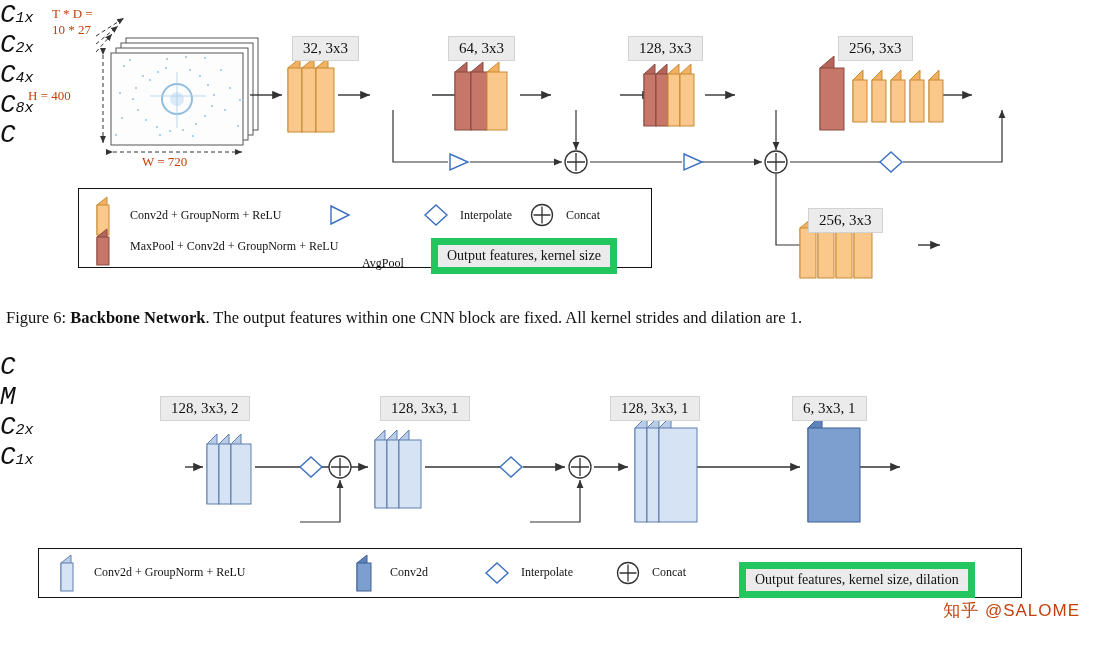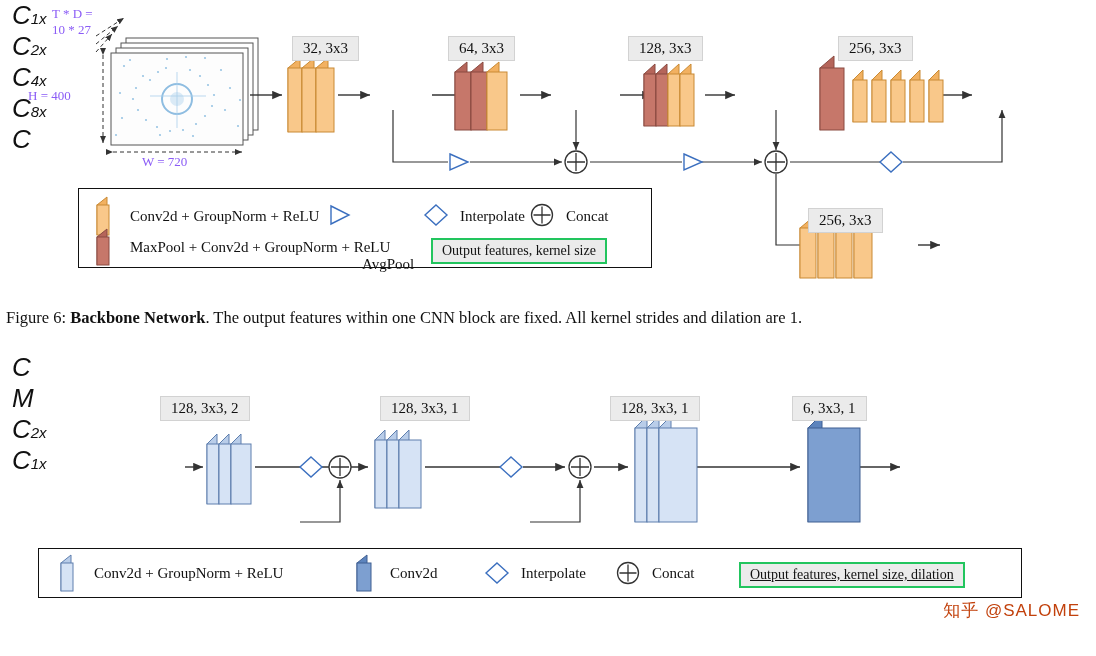--- a/index.html
+++ b/index.html
@@ -1,27 +1,27 @@
 <!DOCTYPE html>
 <html><head>
 <meta charset="utf-8">
 <style>
   html,body{margin:0;padding:0;background:#ffffff;}
   body{width:1096px;height:656px;position:relative;font-family:"Liberation Serif",serif;color:#111;overflow:hidden;}
   .fig{position:absolute;}
-  .lbl{position:absolute;font-family:"Liberation Serif",serif;font-size:15px;color:#8b5cf6;white-space:nowrap;}
+  .lbl{position:absolute;font-family:"Liberation Serif",serif;font-size:15px;color:#c2410c;white-space:nowrap;}
   .kbox{position:absolute;background:#ebebeb;border:1px solid #d2d2d2;font-family:"Liberation Serif",serif;font-size:15px;color:#111;text-align:center;padding:3px 10px;white-space:nowrap;margin-top:24px;}
-  .cal{font-family:Liberation Sans, sans-serif;font-style:italic;font-size:26px;padding-left:12px;}
+  .cal{font-family:Liberation Mono, monospace;font-style:italic;font-size:26px;}
   .cal .sub{font-size:15px;font-style:italic;}
   .caption{position:absolute;font-family:"Liberation Serif",serif;font-size:16.5px;color:#111;white-space:nowrap;}
   .caption b{font-weight:bold;}
   .legend{position:absolute;border:1.5px solid #111;background:#fff;}
   .legend-row{position:absolute;display:flex;align-items:center;font-size:14.5px;white-space:nowrap;}
-  .leg-text{margin-left:9px;font-family:"Liberation Serif",serif;font-size:15px;}
-  .tagbox{position:absolute;background:#ebebeb;border:2px solid #22c55e;font-size:14px;padding:3px 9px;white-space:nowrap;font-family:"Liberation Serif",serif;}
+  .leg-text{margin-left:9px;font-family:"Liberation Serif",serif;font-size:12px;}
+  .tagbox{position:absolute;background:#ebebeb;border:7px solid #22c55e;font-size:14px;padding:3px 9px;white-space:nowrap;font-family:"Liberation Serif",serif;}
   svg{position:absolute;left:0;top:0;overflow:visible;}
   .wm{position:absolute;right:16px;bottom:34px;color:#c2410c;font-family:"Liberation Sans",sans-serif;font-size:17px;letter-spacing:1px;}
 </style>
 </head>
 <body>
 
 <div class="fig" style="left:0;top:0;width:1096px;height:300px;">
 
   <svg width="1096" height="300">
     <defs>
@@ -359,18 +359,18 @@
     </div>
     <div class="legend-row" style="left:342px;top:16px;">
       <span class="leg-text">Conv2d</span>
     </div>
     <div class="legend-row" style="left:473px;top:16px;">
       <span class="leg-text">Interpolate</span>
     </div>
     <div class="legend-row" style="left:604px;top:16px;">
       <span class="leg-text">Concat</span>
     </div>
-    <div class="tagbox" style="left:700px;top:13px;text-decoration:underline;">Output features, kernel size, dilation</div>
+    <div class="tagbox" style="left:700px;top:13px;">Output features, kernel size, dilation</div>
   </div>
 
 </div>
 
 <div class="wm">知乎 @SALOME</div>
 
 </body></html>

